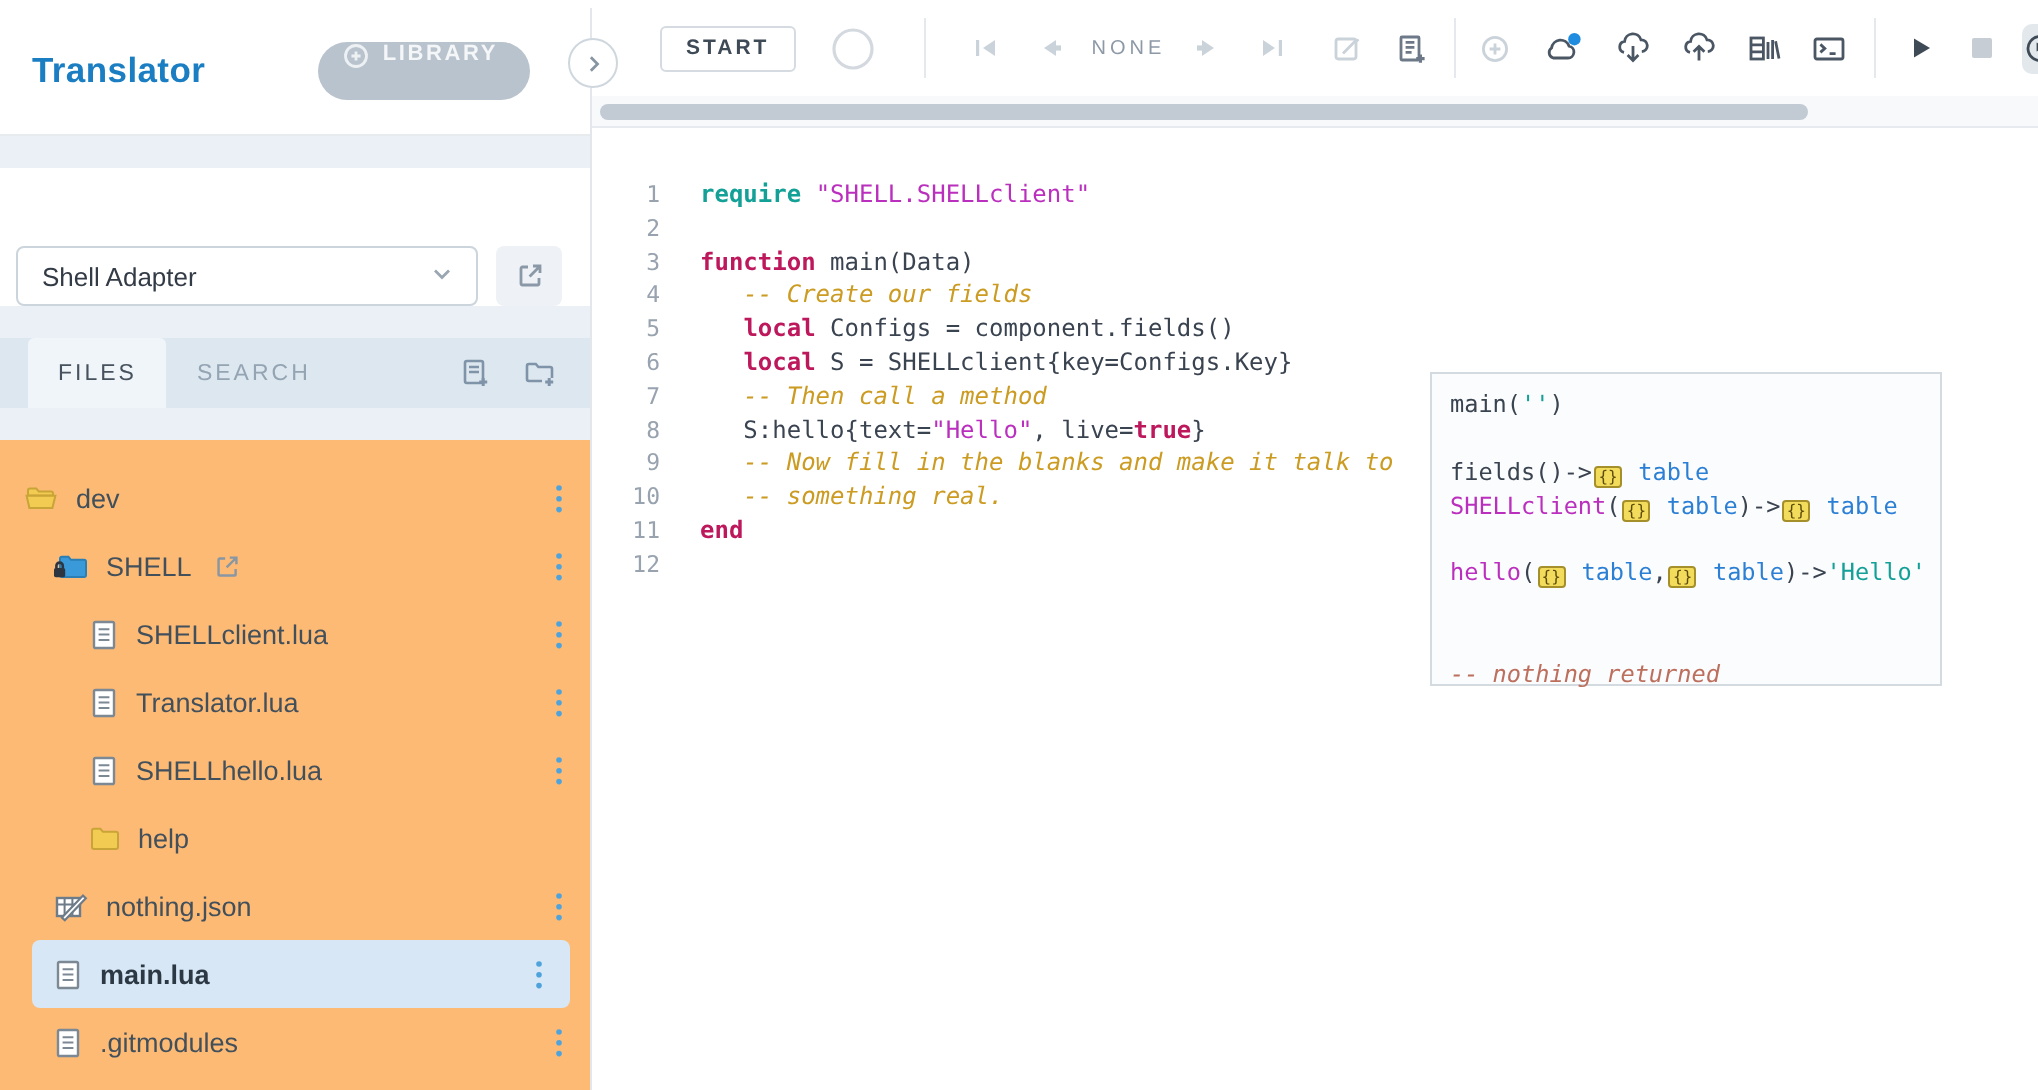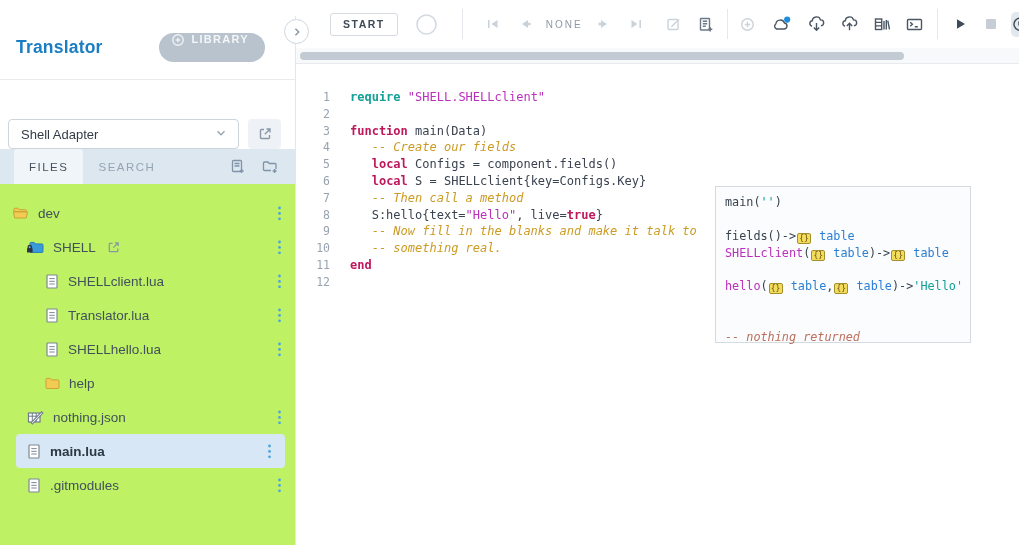--- a/index.html
+++ b/index.html
@@ -1,21 +1,21 @@
 <!DOCTYPE html>
 <html><head>
 <meta charset="utf-8">
 <style>
   * { box-sizing: border-box; margin: 0; padding: 0; }
   html,body { width:1019px; height:545px; overflow:hidden; background:#fff;
     font-family:"Liberation Sans", sans-serif; position:relative; }
 
   
-  .sidebar { position:absolute; left:0; top:16px; bottom:0; width:296px;
-    border-right:1px solid #e3e7eb; background:#eaf0f5; display:flex; flex-direction:column; }
+  .sidebar { position:absolute; left:0; top:4px; bottom:0; width:296px;
+    border-right:1px solid #e3e7eb; background:#eaf0f5; display:flex; flex-direction:column;gap:16px; }
   .sb-header { height:64px; background:#fff; border-bottom:1px solid #e8ebee;
     display:flex; align-items:center; padding:0 16px; flex:0 0 auto; }
   .app-title { font-size:17.5px; font-weight:700; color:#1b7ec2; letter-spacing:.2px; }
   .library-btn { margin-left:auto; margin-right:14px; height:29px; padding:0 16px 0 12px;
     background:#b8c3cd; border:none; border-radius:15px; color:#f4f6f8;
     font-size:11px; font-weight:700; letter-spacing:1.3px; display:flex; align-items:flex-start; gap:6px;
     font-family:"Liberation Sans", sans-serif; cursor:pointer; }
   .collapse-btn { position:absolute; left:284px; top:19px; width:25px; height:25px; z-index:6;
     border-radius:50%; background:#fff; border:1px solid #cfd7de; display:flex;
     align-items:center; justify-content:center; cursor:pointer; }
@@ -27,21 +27,21 @@
   .adapter-select .chev { margin-left:auto; }
   .ext-btn { width:33px; height:30px; margin-left:9px; background:#eef2f6; border:none;
     border-radius:4px; display:flex; align-items:center; justify-content:center; cursor:pointer; }
   .sb-tabs { height:35px; background:#dde7ef; display:flex; align-items:stretch;
     padding-left:14px; flex:0 0 auto; }
   .sb-tab { padding:0 15px; display:flex; align-items:center; font-size:11.5px;
     letter-spacing:1.5px; color:#94a4b3; cursor:pointer; border-radius:3px 3px 0 0; }
   .sb-tab.active { background:#f0f5f9; color:#46525e; }
   .sb-tab-icons { margin-left:auto; display:flex; align-items:center; gap:15px; padding-right:16px; }
   .sb-tab-icons .ticon { cursor:pointer; display:flex; }
-  .file-tree { flex:1; background:#bef264; padding-top:12px; overflow:hidden; }
+  .file-tree { flex:1; background:#fdba74; padding-top:12px; overflow:hidden; }
   .tree-row { height:34px; display:flex; align-items:center; font-size:13.5px; color:#42505c;
     position:relative; padding-left:var(--pl); cursor:pointer; }
   .tree-row .label { margin-left:8px; }
   .tree-row .extlink { margin-left:10px; display:flex; }
   .tree-row .kebab { position:absolute; right:13px; top:9px; cursor:pointer; }
   .tree-row.selected { background:#d7e7f5; border-radius:4px; margin:0 10px 0 16px;
     padding-left:calc(var(--pl) - 16px); }
   .tree-row.selected .label { font-weight:700; color:#2c3944; }
 
   

